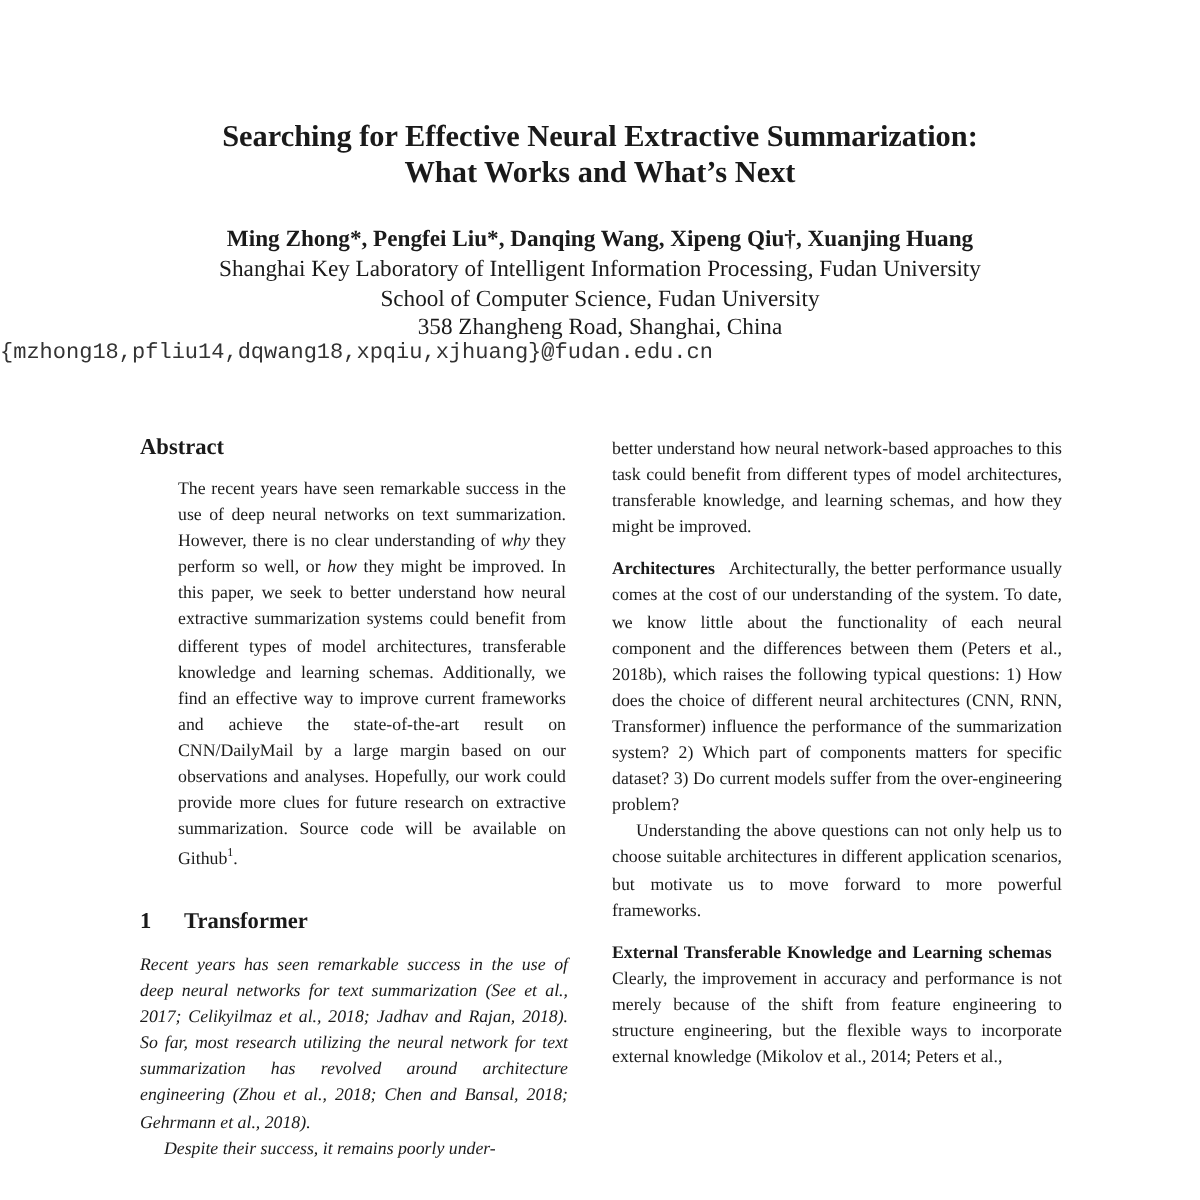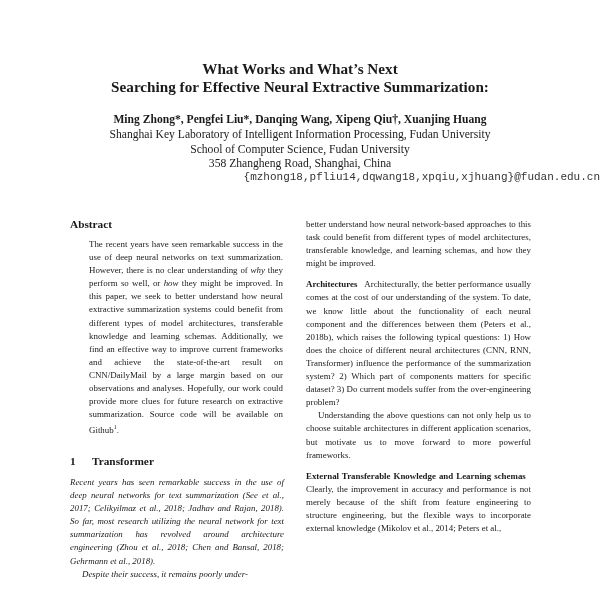--- a/index.html
+++ b/index.html
@@ -1,39 +1,39 @@
 <!DOCTYPE html>
 <html><head>
 <meta charset="utf-8">
 <style>
   html, body { margin:0; padding:0; background:#fff; }
   body { width:600px; height:600px; position:relative; overflow:hidden; font-family:"Liberation Serif", serif; color:#1a1a1a; }
   .title { position:absolute; left:0; width:600px; top:60px; text-align:center; font-weight:bold; font-size:15.2px; line-height:18px; }
   .authors { position:absolute; left:0; width:600px; top:112px; text-align:center; font-weight:bold; font-size:11.6px; line-height:15px; }
   .aff { position:absolute; left:0; width:600px; text-align:center; font-size:11.6px; line-height:15px; }
-  .email { position:absolute; left:0; width:600px; top:170px; text-align:right; font-family:"Liberation Mono", monospace; font-size:11px; line-height:15px; color:#333; }
+  .email { position:absolute; left:0; width:600px; top:170px; text-align:left; font-family:"Liberation Mono", monospace; font-size:11px; line-height:15px; color:#333; }
   .col { position:absolute; font-size:8.9px; line-height:13.1px; text-align:justify; }
   .col p { margin:0; }
   .left { left:89px; width:194px; }
   .left2 { left:70px; width:214px;font-style:italic; }
   .right { left:306px; width:225px; }
   .abs-head { position:absolute; left:70px; width:214px; top:218px; text-align:left; font-weight:bold; font-size:11.3px; }
   .sec-head { position:absolute; left:70px; top:455px; font-weight:bold; font-size:11.3px; }
   .sec-head .num { display:inline-block; width:22px; }
   .indent { text-indent:12px; }
   .gap { margin-top:8px !important; }
   b.run { font-weight:bold; }
   sup { font-size:6px; }
 </style>
 </head>
 <body>
 
 <div class="title">
+  <div>Searching for Effective Neural Extractive Summarization:</div>
   <div>What Works and What’s Next</div>
-  <div>Searching for Effective Neural Extractive Summarization:</div>
 </div>
 
 <div class="authors">Ming Zhong*, Pengfei Liu*, Danqing Wang, Xipeng Qiu†, Xuanjing Huang</div>
 <div class="aff" style="top:127px">Shanghai Key Laboratory of Intelligent Information Processing, Fudan University</div>
 <div class="aff" style="top:142px">School of Computer Science, Fudan University</div>
 <div class="aff" style="top:156px">358 Zhangheng Road, Shanghai, China</div>
 <div class="email">{mzhong18,pfliu14,dqwang18,xpqiu,xjhuang}@fudan.edu.cn</div>
 
 <div class="abs-head">Abstract</div>
 

